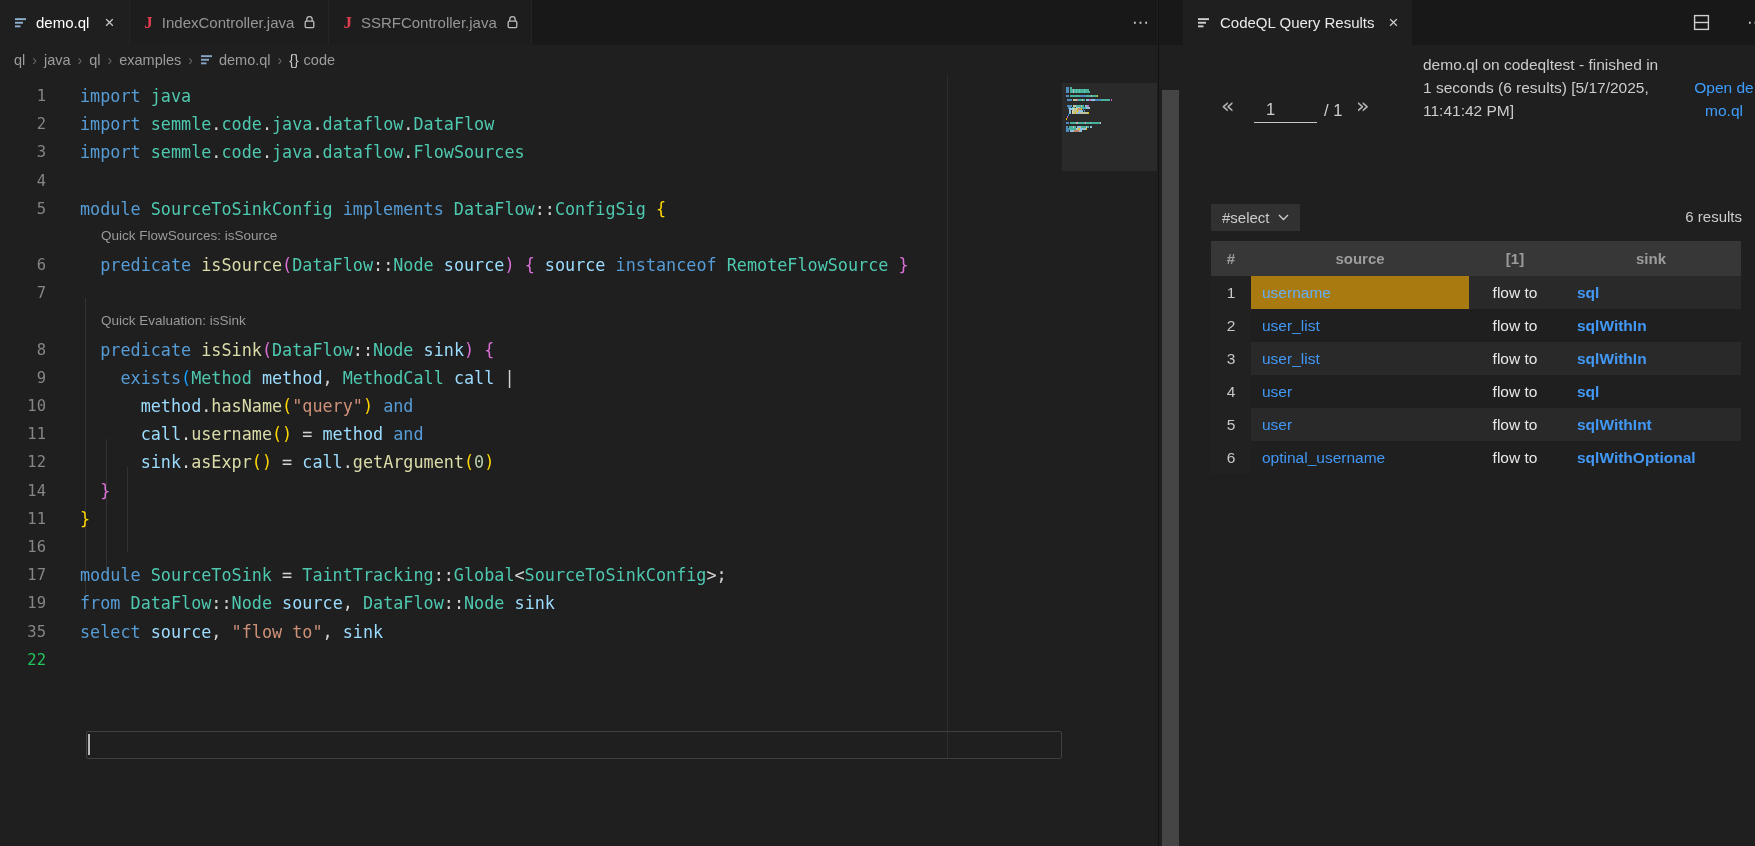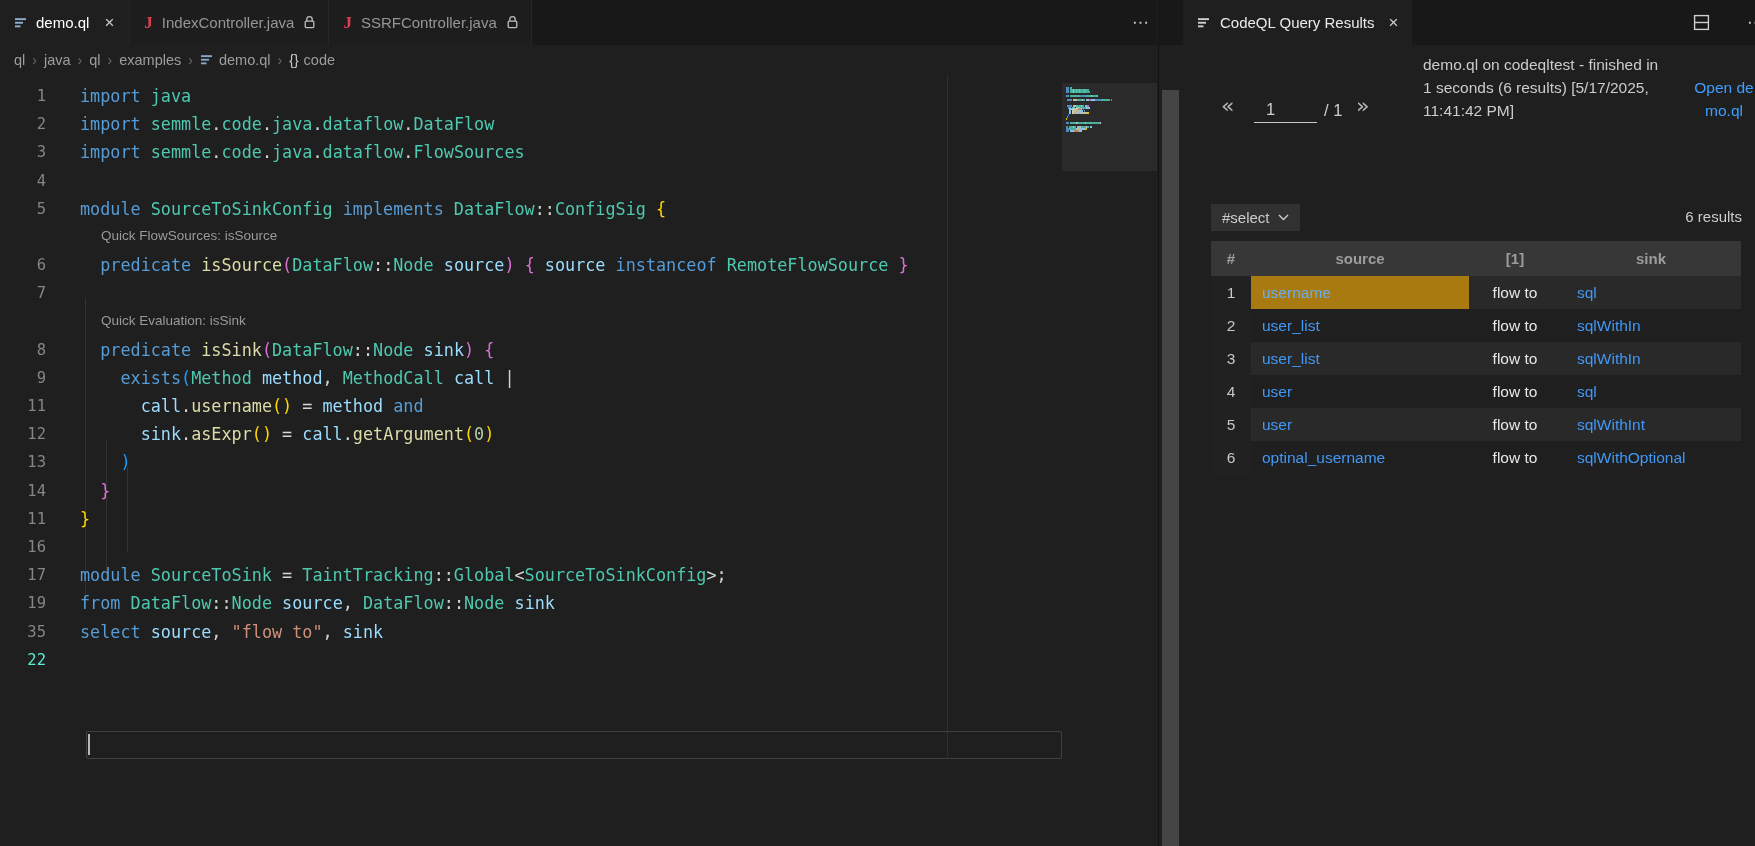--- a/index.html
+++ b/index.html
@@ -47,21 +47,21 @@
   #code-rows { position:absolute; left:0; top:7px; width:1157px; }
   .crow {
     position:relative; height:28.2px;
     font-family:"DejaVu Sans Mono", monospace; font-size:16.8px; line-height:28.2px;
     white-space:pre;
   }
   .gut {
     position:absolute; left:0; top:0; width:46px; text-align:right;
     color:#858585; font-size:15.5px;
   }
-  .gut.cur { color:#5eead4; }
+  .gut.cur { color:#22c55e; }
   .ct { position:absolute; left:80px; top:0; }
   .lens-text {
     position:absolute; left:101px; top:0;
     font-family:"Liberation Sans", sans-serif; font-size:13.5px; color:#9a9a9a;
     line-height:26px; cursor:pointer;
   }
   .tk-kw{color:#569cd6} .tk-ty{color:#4ec9b0} .tk-va{color:#9cdcfe}
   .tk-fn{color:#dcdcaa} .tk-st{color:#ce9178} .tk-nu{color:#b5cea8}
   .tk-pl{color:#d4d4d4} .tk-b1{color:#ffd700} .tk-b2{color:#da70d6} .tk-b3{color:#179fff}
   .iguide { position:absolute; width:0; border-left:1px solid #323232; }
@@ -118,21 +118,21 @@
 
   #results-table { position:absolute; left:52px; top:241px; width:530px; }
   .thead { display:flex; height:35px; background:#373737; }
   .thead > div {
     font-weight:bold; font-size:15px; color:#9c9c9c;
     display:flex; align-items:center; justify-content:center;
   }
   .trow { display:flex; height:33px; font-size:15.5px; }
   .trow.odd { background:#292929; }
   .trow.even { background:#1f1f1f; }
-  .c-num { width:40px; }  .c-src { width:218px; }  .c-rel { width:92px; }  .c-snk { width:180px; }
+  .c-num { width:40px; }  .c-src { width:218px; }  .c-rel { width:92px; }  .c-snk { width:180px;font-weight:bold; }
   .trow .c-num { background:#212121; color:#c8c8c8; display:flex; align-items:center; justify-content:center; }
   .trow .c-src { display:flex; align-items:center; padding-left:11px; }
   .trow .c-src.hl { background:#a97a10; }
   .trow .c-rel { display:flex; align-items:center; justify-content:center; color:#e8e8e8; }
   .trow .c-snk { display:flex; align-items:center; padding-left:16px; }
   .rlink { color:#4298f5; cursor:pointer; }
   .c-src.hl .rlink { color:#63aef5; }
 </style>
 </head>
 <body>
@@ -220,23 +220,23 @@
         <div class="crow"><span class="gut">2</span><span class="ct"><span class="tk-kw">import</span><span class="tk-pl"> </span><span class="tk-ty">semmle</span><span class="tk-pl">.</span><span class="tk-ty">code</span><span class="tk-pl">.</span><span class="tk-ty">java</span><span class="tk-pl">.</span><span class="tk-ty">dataflow</span><span class="tk-pl">.</span><span class="tk-ty">DataFlow</span></span></div>
         <div class="crow"><span class="gut">3</span><span class="ct"><span class="tk-kw">import</span><span class="tk-pl"> </span><span class="tk-ty">semmle</span><span class="tk-pl">.</span><span class="tk-ty">code</span><span class="tk-pl">.</span><span class="tk-ty">java</span><span class="tk-pl">.</span><span class="tk-ty">dataflow</span><span class="tk-pl">.</span><span class="tk-ty">FlowSources</span></span></div>
         <div class="crow"><span class="gut">4</span><span class="ct"></span></div>
         <div class="crow"><span class="gut">5</span><span class="ct"><span class="tk-kw">module</span><span class="tk-pl"> </span><span class="tk-ty">SourceToSinkConfig</span><span class="tk-pl"> </span><span class="tk-kw">implements</span><span class="tk-pl"> </span><span class="tk-ty">DataFlow</span><span class="tk-pl">::</span><span class="tk-ty">ConfigSig</span><span class="tk-pl"> </span><span class="tk-b1">{</span></span></div>
         <div class="crow"><span class="lens-text">Quick FlowSources: isSource</span></div>
         <div class="crow"><span class="gut">6</span><span class="ct"><span class="tk-pl">  </span><span class="tk-kw">predicate</span><span class="tk-pl"> </span><span class="tk-fn">isSource</span><span class="tk-b2">(</span><span class="tk-ty">DataFlow</span><span class="tk-pl">::</span><span class="tk-ty">Node</span><span class="tk-pl"> </span><span class="tk-va">source</span><span class="tk-b2">)</span><span class="tk-pl"> </span><span class="tk-b2">{</span><span class="tk-pl"> </span><span class="tk-va">source</span><span class="tk-pl"> </span><span class="tk-kw">instanceof</span><span class="tk-pl"> </span><span class="tk-ty">RemoteFlowSource</span><span class="tk-pl"> </span><span class="tk-b2">}</span></span></div>
         <div class="crow"><span class="gut">7</span><span class="ct"></span></div>
         <div class="crow"><span class="lens-text">Quick Evaluation: isSink</span></div>
         <div class="crow"><span class="gut">8</span><span class="ct"><span class="tk-pl">  </span><span class="tk-kw">predicate</span><span class="tk-pl"> </span><span class="tk-fn">isSink</span><span class="tk-b2">(</span><span class="tk-ty">DataFlow</span><span class="tk-pl">::</span><span class="tk-ty">Node</span><span class="tk-pl"> </span><span class="tk-va">sink</span><span class="tk-b2">)</span><span class="tk-pl"> </span><span class="tk-b2">{</span></span></div>
         <div class="crow"><span class="gut">9</span><span class="ct"><span class="tk-pl">    </span><span class="tk-kw">exists</span><span class="tk-b3">(</span><span class="tk-ty">Method</span><span class="tk-pl"> </span><span class="tk-va">method</span><span class="tk-pl">, </span><span class="tk-ty">MethodCall</span><span class="tk-pl"> </span><span class="tk-va">call</span><span class="tk-pl"> |</span></span></div>
+        <div class="crow"><span class="gut">10</span><span class="ct"><span class="tk-pl">      </span><span class="tk-va">method</span><span class="tk-pl">.</span><span class="tk-fn">hasName</span><span class="tk-b1">(</span><span class="tk-st">"query"</span><span class="tk-b1">)</span><span class="tk-pl"> </span><span class="tk-kw">and</span></span></div>
         <div class="crow"><span class="gut">11</span><span class="ct"><span class="tk-pl">      </span><span class="tk-va">call</span><span class="tk-pl">.</span><span class="tk-fn">username</span><span class="tk-b1">()</span><span class="tk-pl"> = </span><span class="tk-va">method</span><span class="tk-pl"> </span><span class="tk-kw">and</span></span></div>
         <div class="crow"><span class="gut">12</span><span class="ct"><span class="tk-pl">      </span><span class="tk-va">sink</span><span class="tk-pl">.</span><span class="tk-fn">asExpr</span><span class="tk-b1">()</span><span class="tk-pl"> = </span><span class="tk-va">call</span><span class="tk-pl">.</span><span class="tk-fn">getArgument</span><span class="tk-b1">(</span><span class="tk-nu">0</span><span class="tk-b1">)</span></span></div>
-        <div class="crow"><span class="gut">13</span><span class="ct"><span class="tk-pl">    </span><span class="tk-b3">)</span></span></div>
         <div class="crow"><span class="gut">14</span><span class="ct"><span class="tk-pl">  </span><span class="tk-b2">}</span></span></div>
         <div class="crow"><span class="gut">11</span><span class="ct"><span class="tk-b1">}</span></span></div>
         <div class="crow"><span class="gut">16</span><span class="ct"></span></div>
         <div class="crow"><span class="gut">17</span><span class="ct"><span class="tk-kw">module</span><span class="tk-pl"> </span><span class="tk-ty">SourceToSink</span><span class="tk-pl"> = </span><span class="tk-ty">TaintTracking</span><span class="tk-pl">::</span><span class="tk-ty">Global</span><span class="tk-pl">&lt;</span><span class="tk-ty">SourceToSinkConfig</span><span class="tk-pl">&gt;;</span></span></div>
         <div class="crow"><span class="gut">19</span><span class="ct"><span class="tk-kw">from</span><span class="tk-pl"> </span><span class="tk-ty">DataFlow</span><span class="tk-pl">::</span><span class="tk-ty">Node</span><span class="tk-pl"> </span><span class="tk-va">source</span><span class="tk-pl">, </span><span class="tk-ty">DataFlow</span><span class="tk-pl">::</span><span class="tk-ty">Node</span><span class="tk-pl"> </span><span class="tk-va">sink</span></span></div>
         <div class="crow"><span class="gut">35</span><span class="ct"><span class="tk-kw">select</span><span class="tk-pl"> </span><span class="tk-va">source</span><span class="tk-pl">, </span><span class="tk-st">"flow to"</span><span class="tk-pl">, </span><span class="tk-va">sink</span></span></div>
         <div class="crow"><span class="gut cur">22</span><span class="ct"></span></div>
       </div>
     <div id="minimap">
       <div id="minimap-slider"></div>

